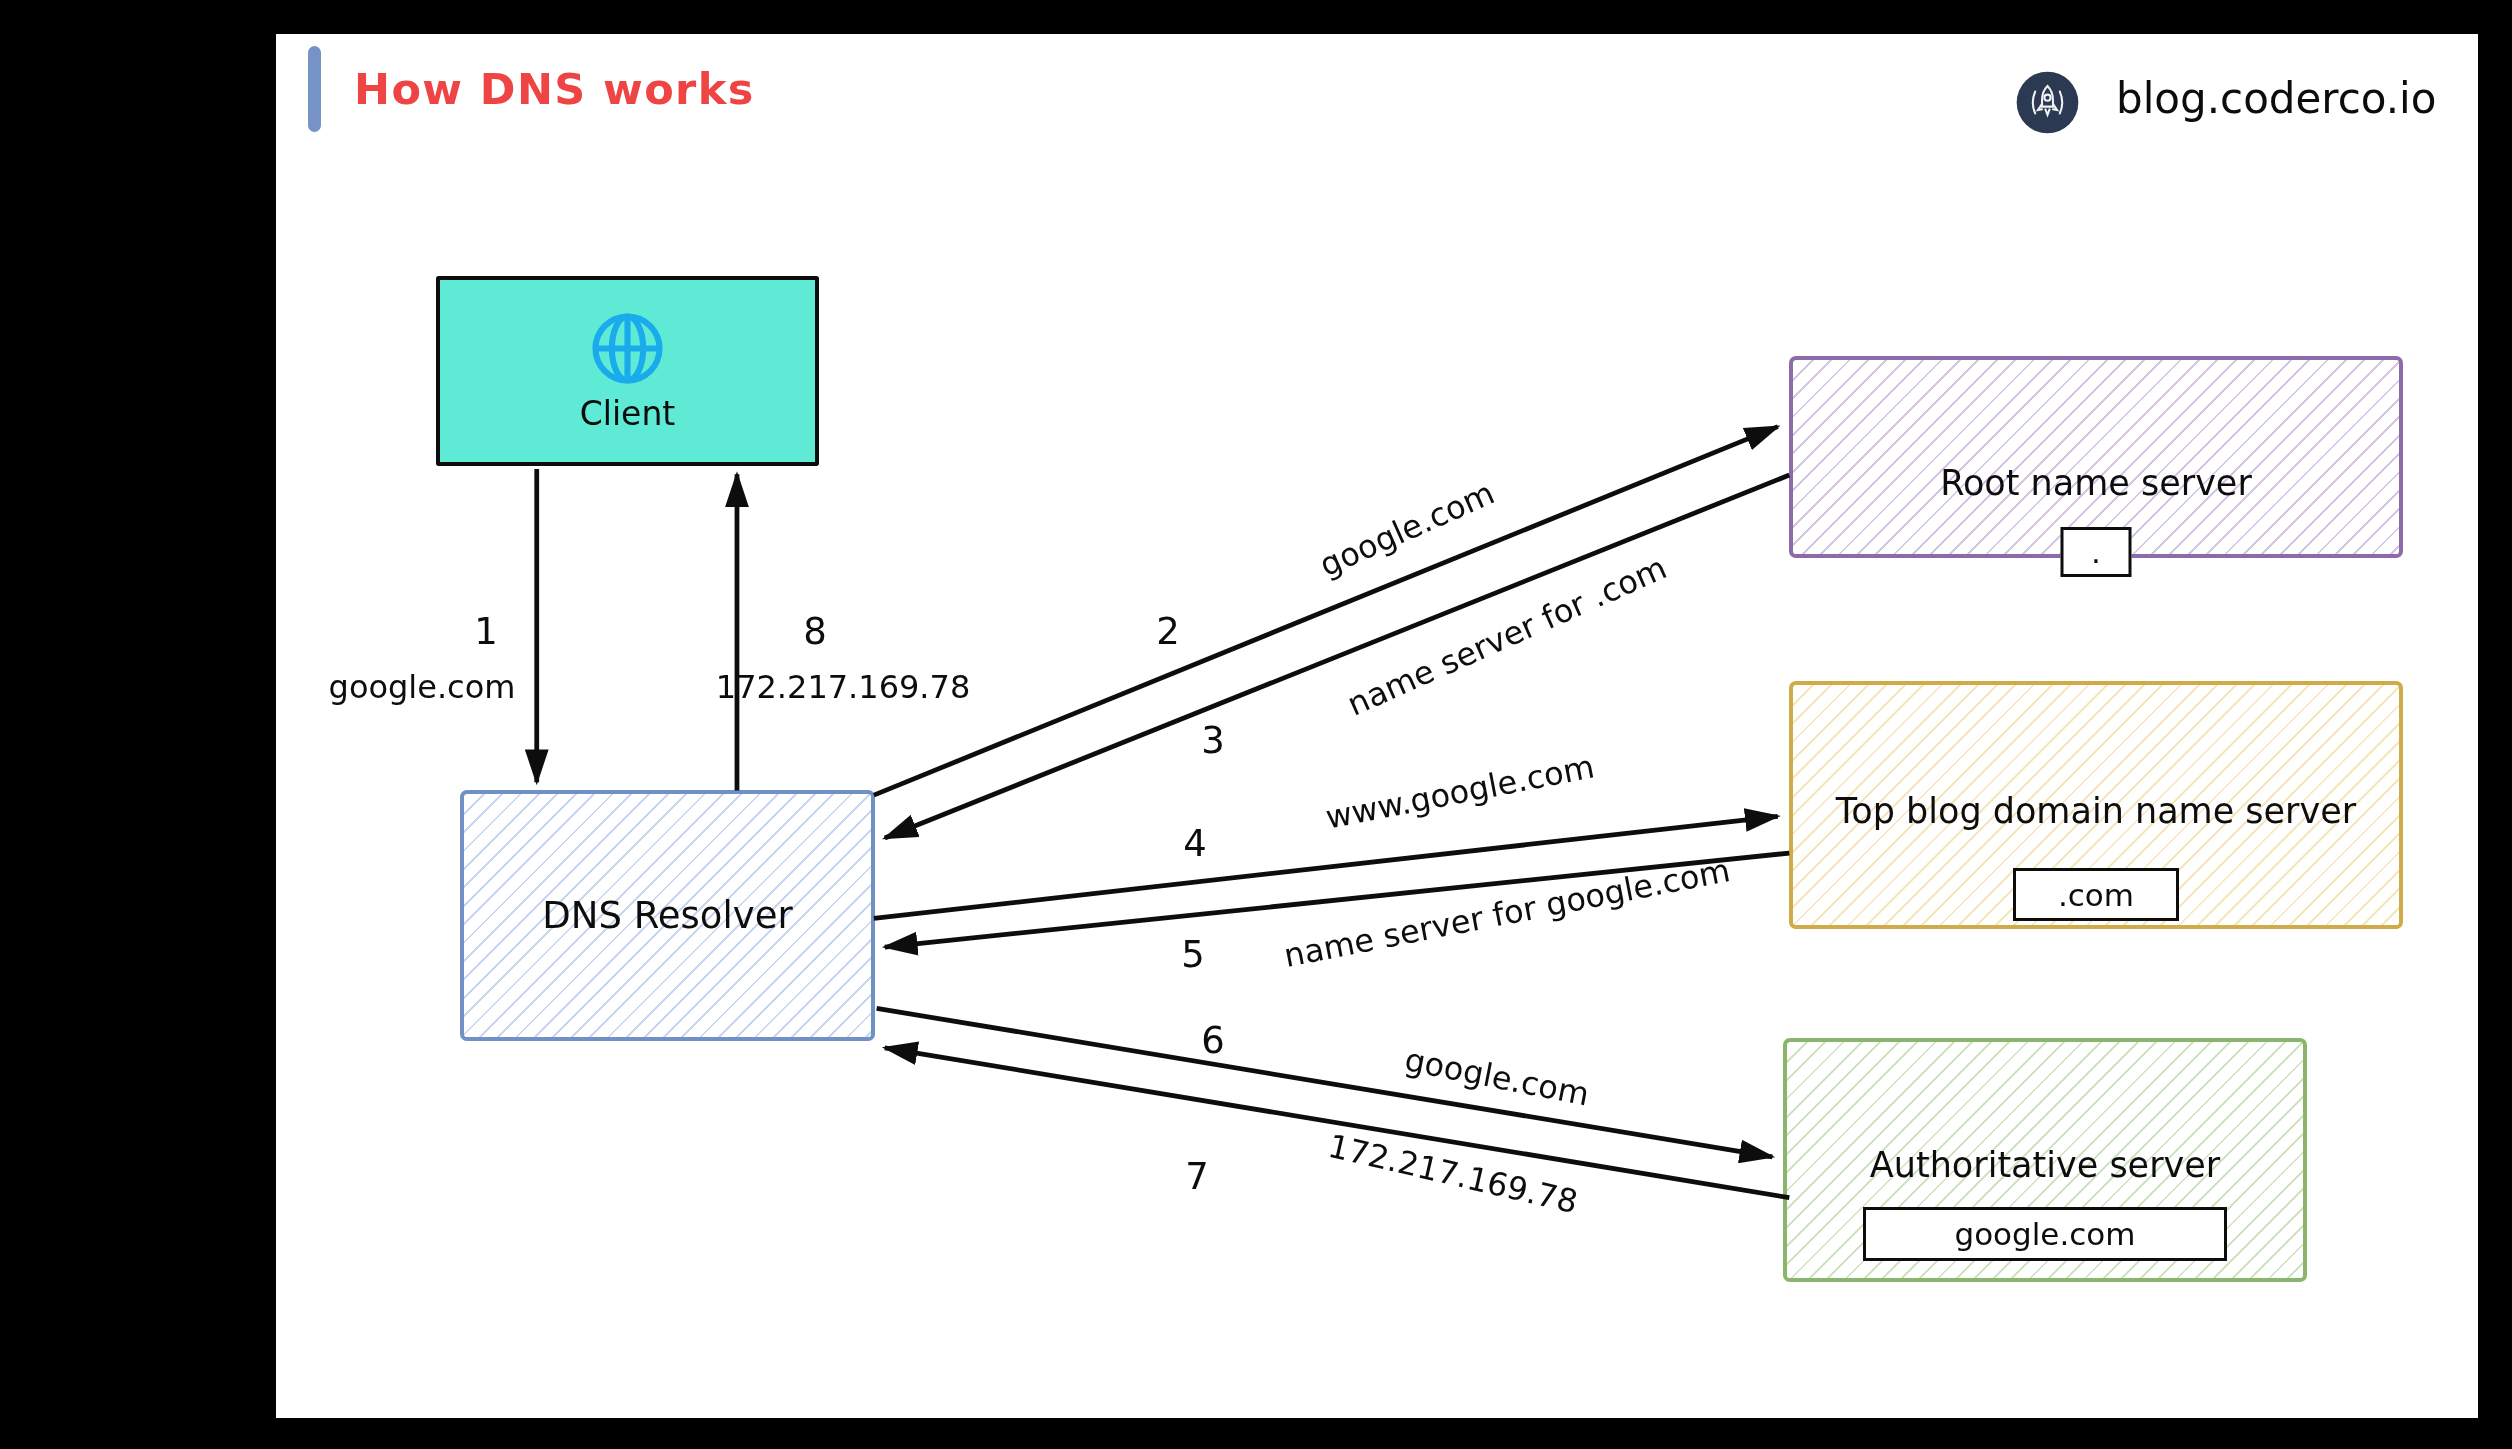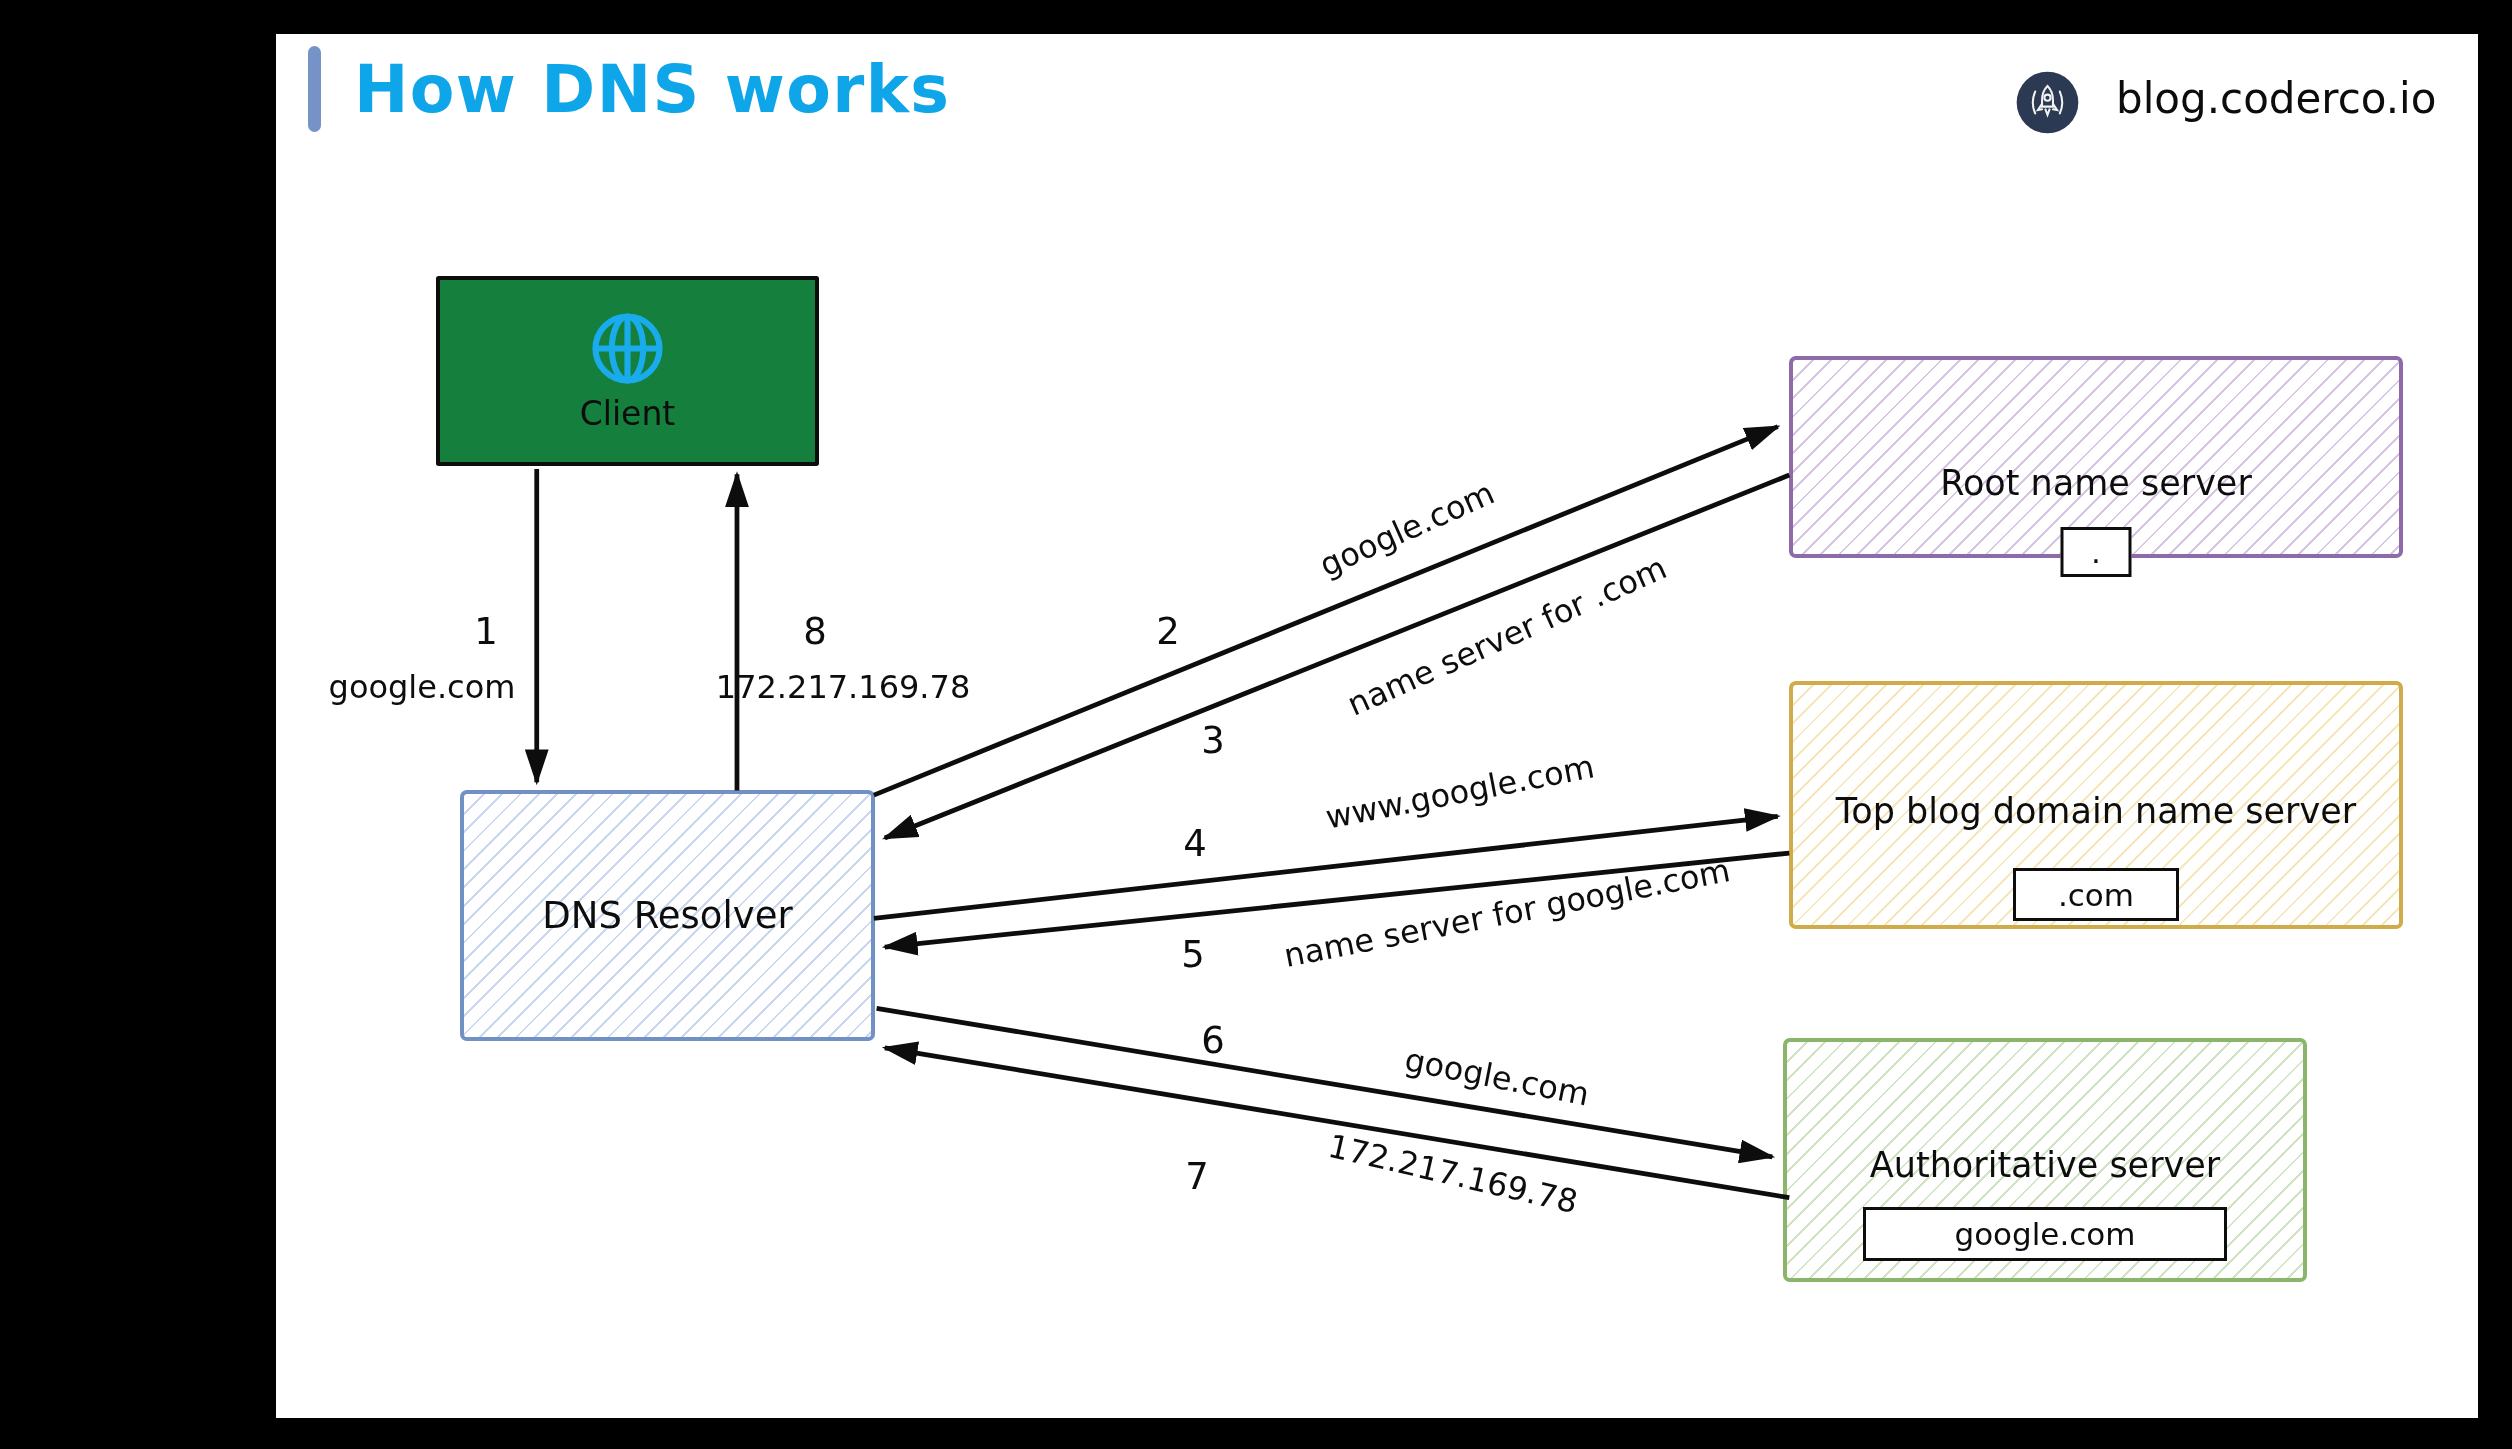--- a/index.html
+++ b/index.html
@@ -12,36 +12,36 @@
     position:absolute;left:276px;top:34px;width:2202px;height:1384px;
     background:#ffffff;
   }
   
   .title-pill{
     position:absolute;left:308px;top:46px;width:13px;height:86px;
     border-radius:8.2px;background:#7593c7;
   }
   .page-title{
     position:absolute;left:354px;top:45px;height:89px;line-height:89px;
-    font-size:65px;font-weight:bold;color:#0ea5e9;letter-spacing:1.4px;white-space:nowrap;
+    font-size:43px;font-weight:bold;color:#ef4444;letter-spacing:1.4px;white-space:nowrap;
   }
   .brand{position:absolute;left:2016px;top:71px;height:63px;display:flex;align-items:center;}
   .brand-logo{width:63px;height:63px;display:block;}
   .brand-text{
     position:absolute;left:2116px;top:66px;height:65px;line-height:65px;
     font-size:42px;color:#0c0c0c;white-space:nowrap;
   }
   
   .node{position:absolute;box-sizing:border-box;border-radius:6.8px;}
   .hatched{
     border:4.1px solid var(--bc);
     background:repeating-linear-gradient(135deg, var(--hc) 0 2px, transparent 2px 13px);
   }
   .client-node{
-    left:436px;top:276px;width:383px;height:190px;background:#15803d;
+    left:436px;top:276px;width:383px;height:190px;background:#5eead4;
     border:4.8px solid #0d0d0d;border-radius:2.7px;
     display:flex;flex-direction:column;align-items:center;justify-content:center;gap:5.4px;
   }
   .client-label{font-size:33px;color:#0d0d0d;}
   .resolver-node{
     left:460px;top:790px;width:415px;height:251px;--bc:#7191c4;--hc:#c9d8f0;
     display:flex;align-items:center;justify-content:center;text-align:center;
   }
   .resolver-label{font-size:37px;color:#0d0d0d;}
   .server-node{--bc:#8d6ba8;--hc:#d6c6e4;}

